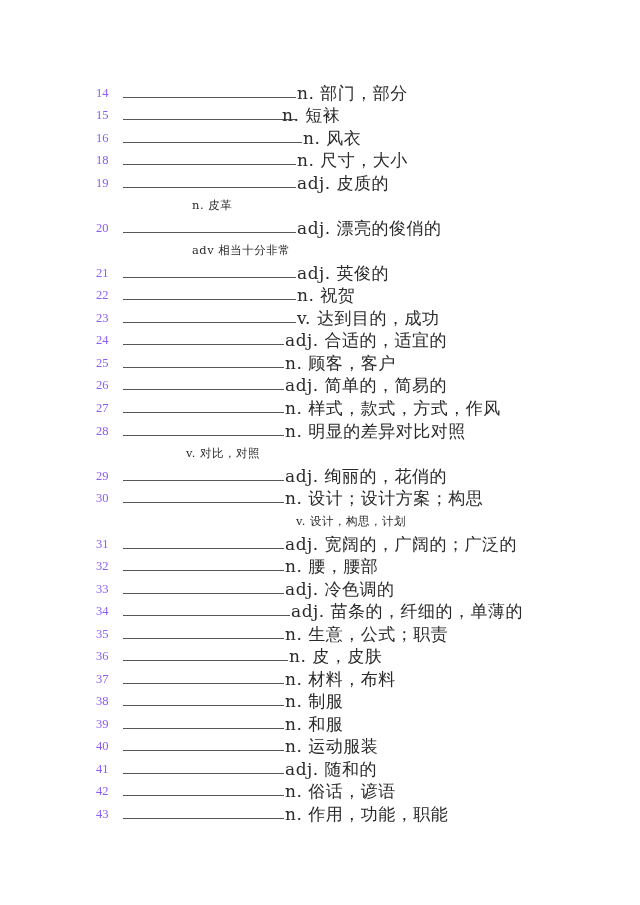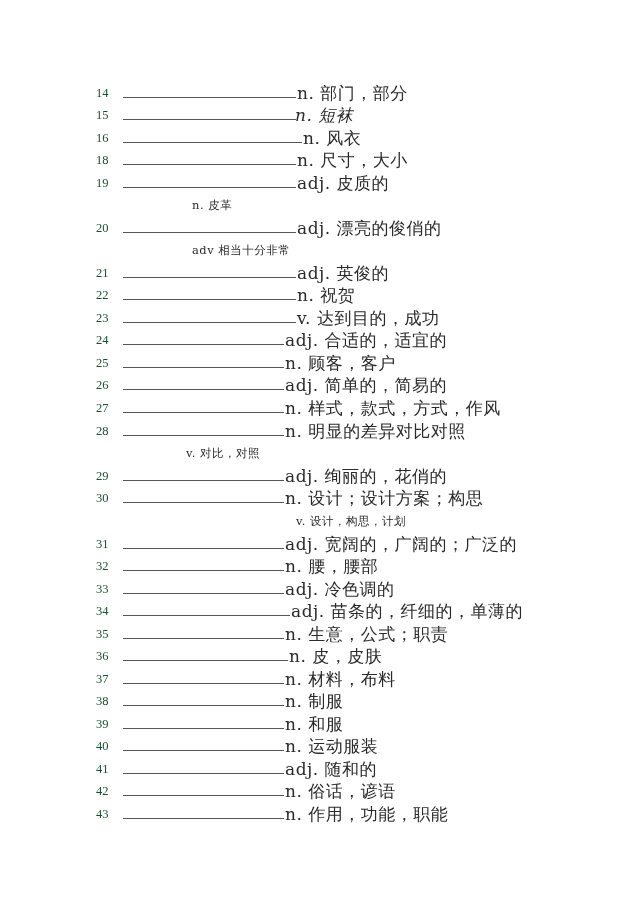--- a/index.html
+++ b/index.html
@@ -1,36 +1,36 @@
 <!DOCTYPE html>
 <html><head>
 <meta charset="utf-8">
 <style>
   html, body { margin: 0; padding: 0; background: #ffffff; }
   body { width: 640px; height: 905px; position: relative; overflow: hidden;
          font-family: "DejaVu Serif", "Liberation Serif", serif; color: #2a2a2a; }
   .row { position: absolute; left: 0; height: 22px; font-size: 12px; line-height: 22px; }
-  .num { position: absolute; left: 96px; top: 0; font-family: "Liberation Serif", serif; font-size: 12.5px; color: #14532d; }
+  .num { position: absolute; left: 96px; top: 0; font-family: "Liberation Serif", serif; font-size: 12.5px; color: #8b5cf6; }
   .blank { position: absolute; left: 123px; top: 15px; height: 0; border-bottom: 1px solid #555; }
   .def { position: absolute; top: 0; white-space: nowrap; font-size: 17px; letter-spacing: 0.5px; }
   .cont { position: absolute; white-space: nowrap; font-size: 11.5px; line-height: 22px; letter-spacing: 0.5px; }
 </style>
 </head>
 <body>
 
 <div id="doc">
     <div class="row" style="top: 82px; width: 640px;">
       <span class="num">14</span>
       <span class="blank" style="width: 173px;"></span>
       <span class="def" style="left: 297px;">n. 部门，部分</span>
     </div>
     <div class="row" style="top: 104px; width: 640px;">
       <span class="num">15</span>
       <span class="blank" style="width: 173px;"></span>
-      <span class="def" style="left: 295px; font-style: italic;">n. 短袜</span>
+      <span class="def" style="left: 282px;">n. 短袜</span>
     </div>
     <div class="row" style="top: 127px; width: 640px;">
       <span class="num">16</span>
       <span class="blank" style="width: 179px;"></span>
       <span class="def" style="left: 303px;">n. 风衣</span>
     </div>
     <div class="row" style="top: 149px; width: 640px;">
       <span class="num">18</span>
       <span class="blank" style="width: 173px;"></span>
       <span class="def" style="left: 297px;">n. 尺寸，大小</span>

